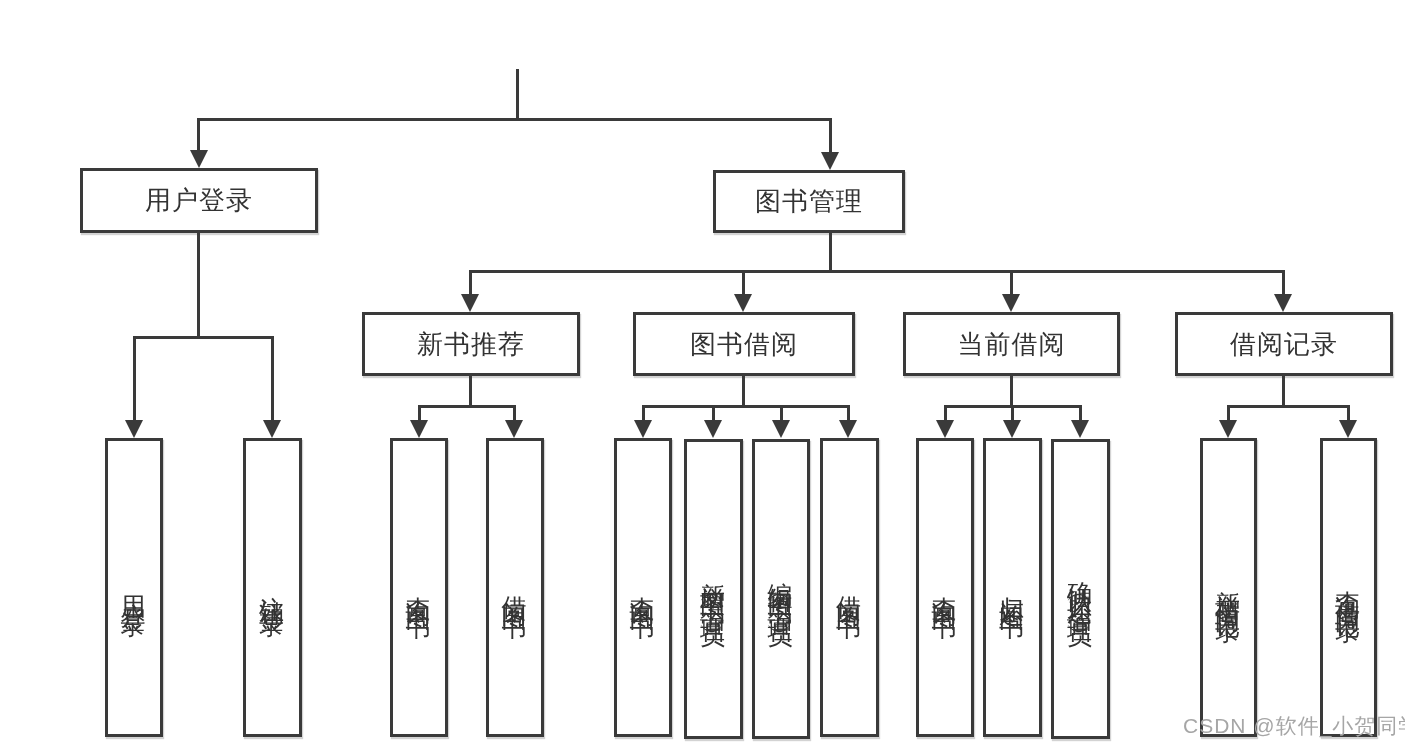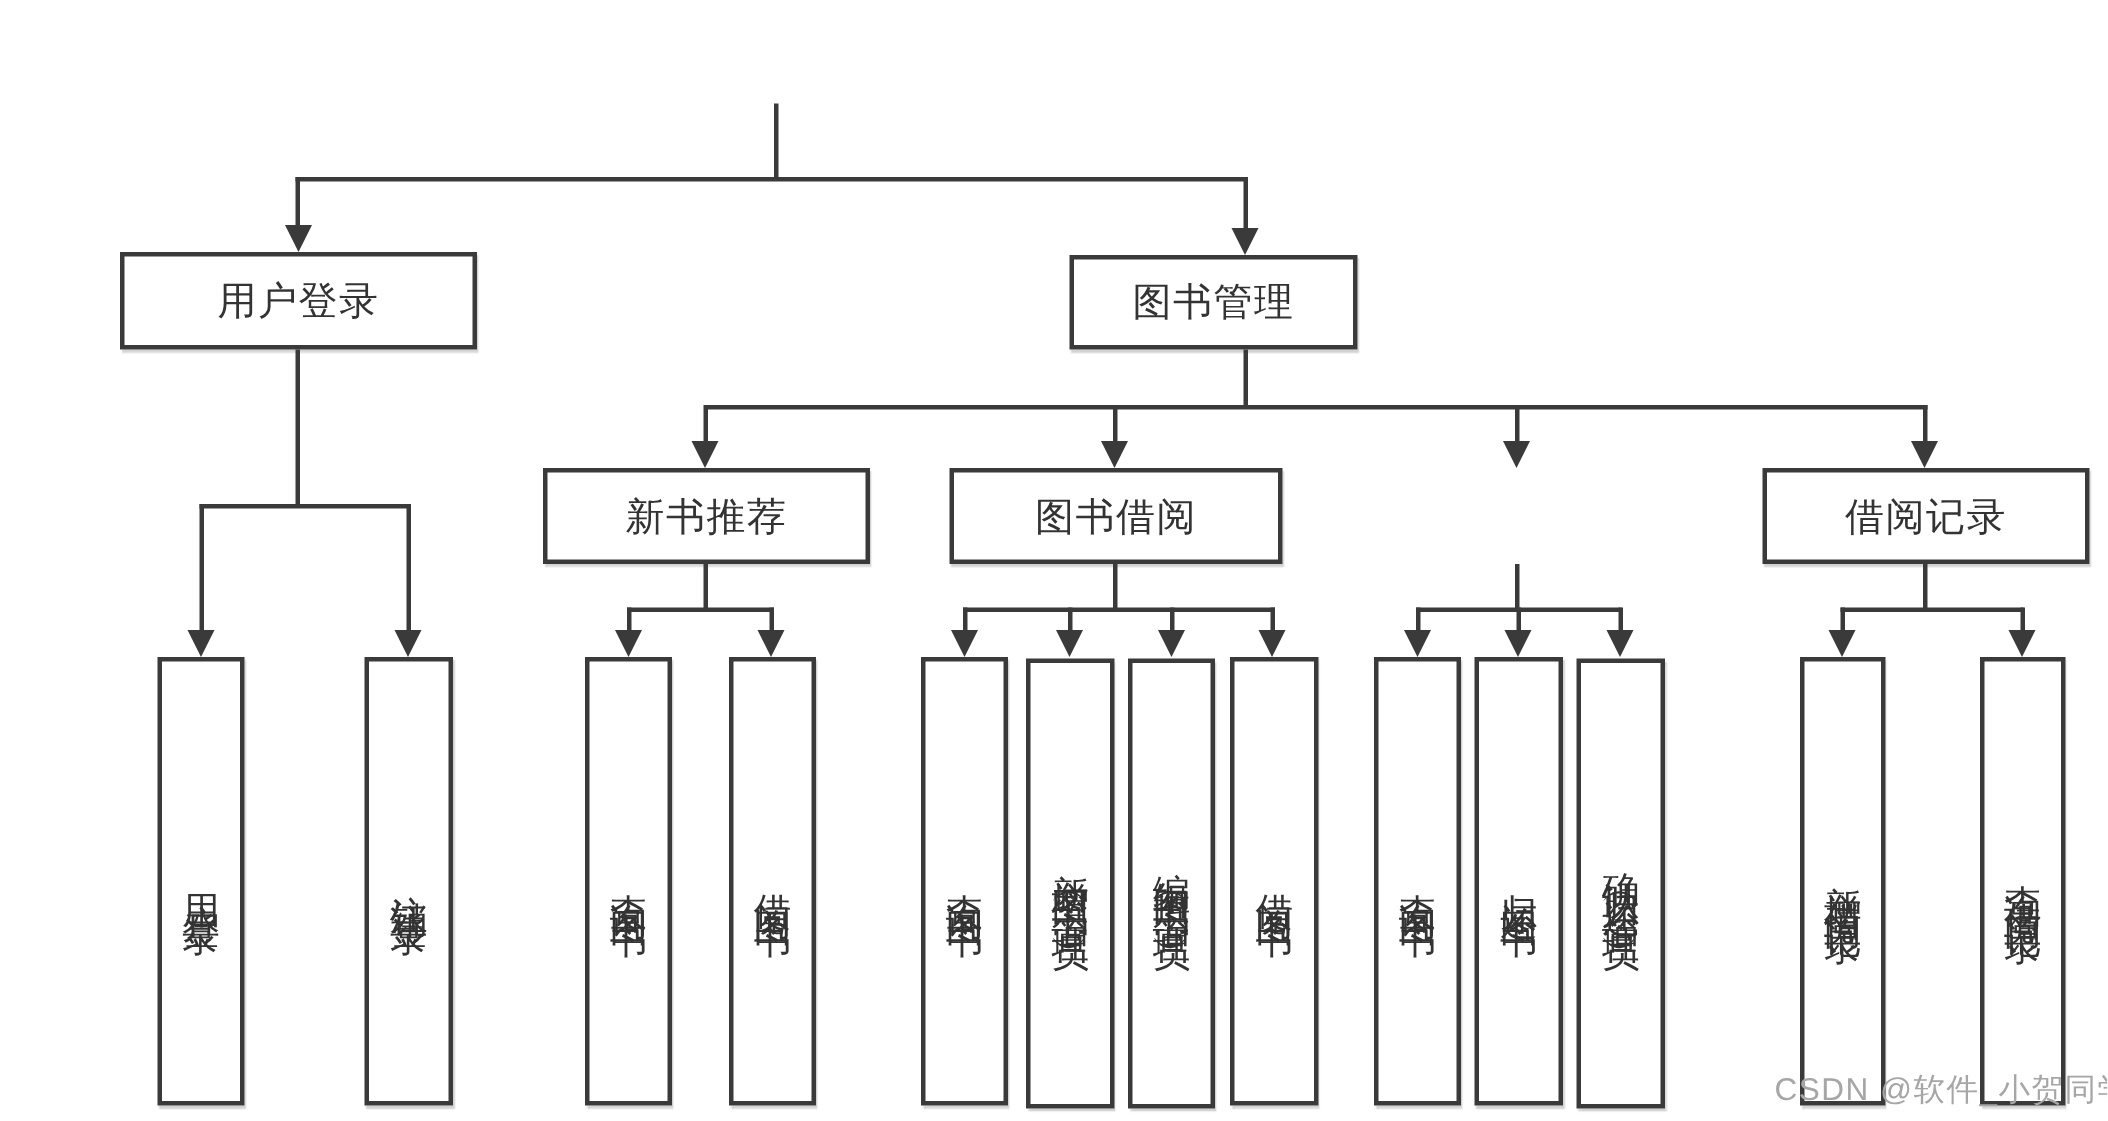--- a/index.html
+++ b/index.html
@@ -85,20 +85,23 @@
   <div class="arrowhead" style="left:1002px;top:294px;"></div>
   <div class="vline" style="left:1282px;top:270px;height:26px;"></div>
   <div class="arrowhead" style="left:1274px;top:294px;"></div>
 
   <div class="node hnode" style="left:362px;top:312px;width:218px;height:64px;">
     <span>新书推荐</span>
   </div>
   <div class="node hnode" style="left:633px;top:312px;width:222px;height:64px;text-align:center;">
     <span>图书借阅</span>
   </div>
+  <div class="node hnode" style="left:903px;top:312px;width:217px;height:64px;">
+    <span>当前借阅</span>
+  </div>
   <div class="node hnode" style="left:1175px;top:312px;width:218px;height:64px;">
     <span>借阅记录</span>
   </div>
 
   <div class="vline" style="left:469px;top:376px;height:31px;"></div>
   <div class="hline" style="left:418px;top:405px;width:98px;"></div>
   <div class="vline" style="left:418px;top:405px;height:18px;"></div>
   <div class="arrowhead" style="left:410px;top:420px;"></div>
   <div class="vline" style="left:513px;top:405px;height:18px;"></div>
   <div class="arrowhead" style="left:505px;top:420px;"></div>

